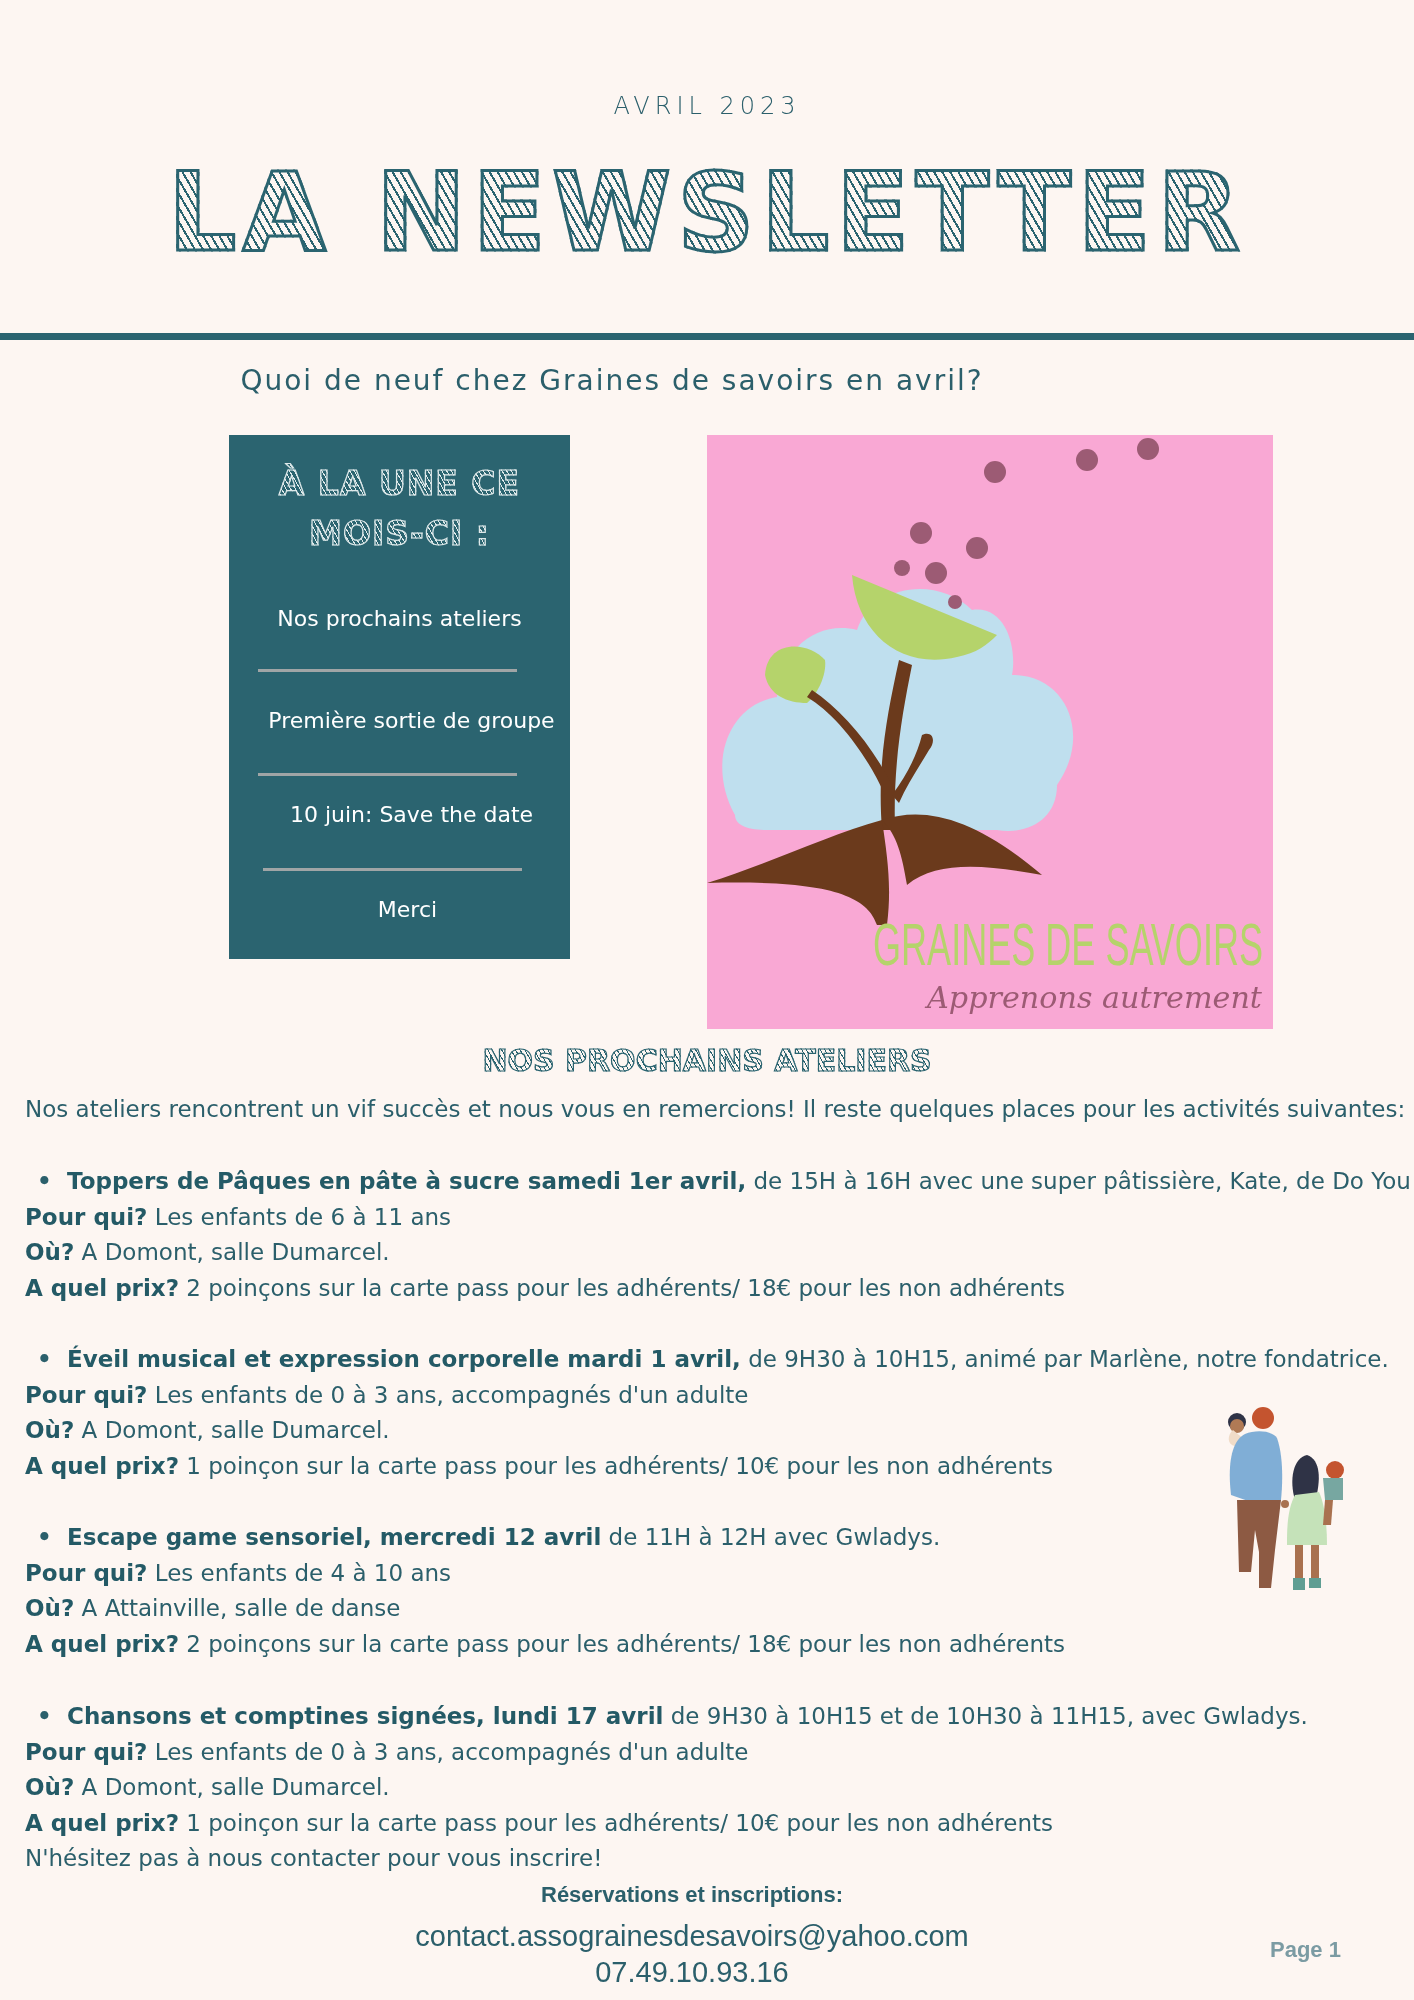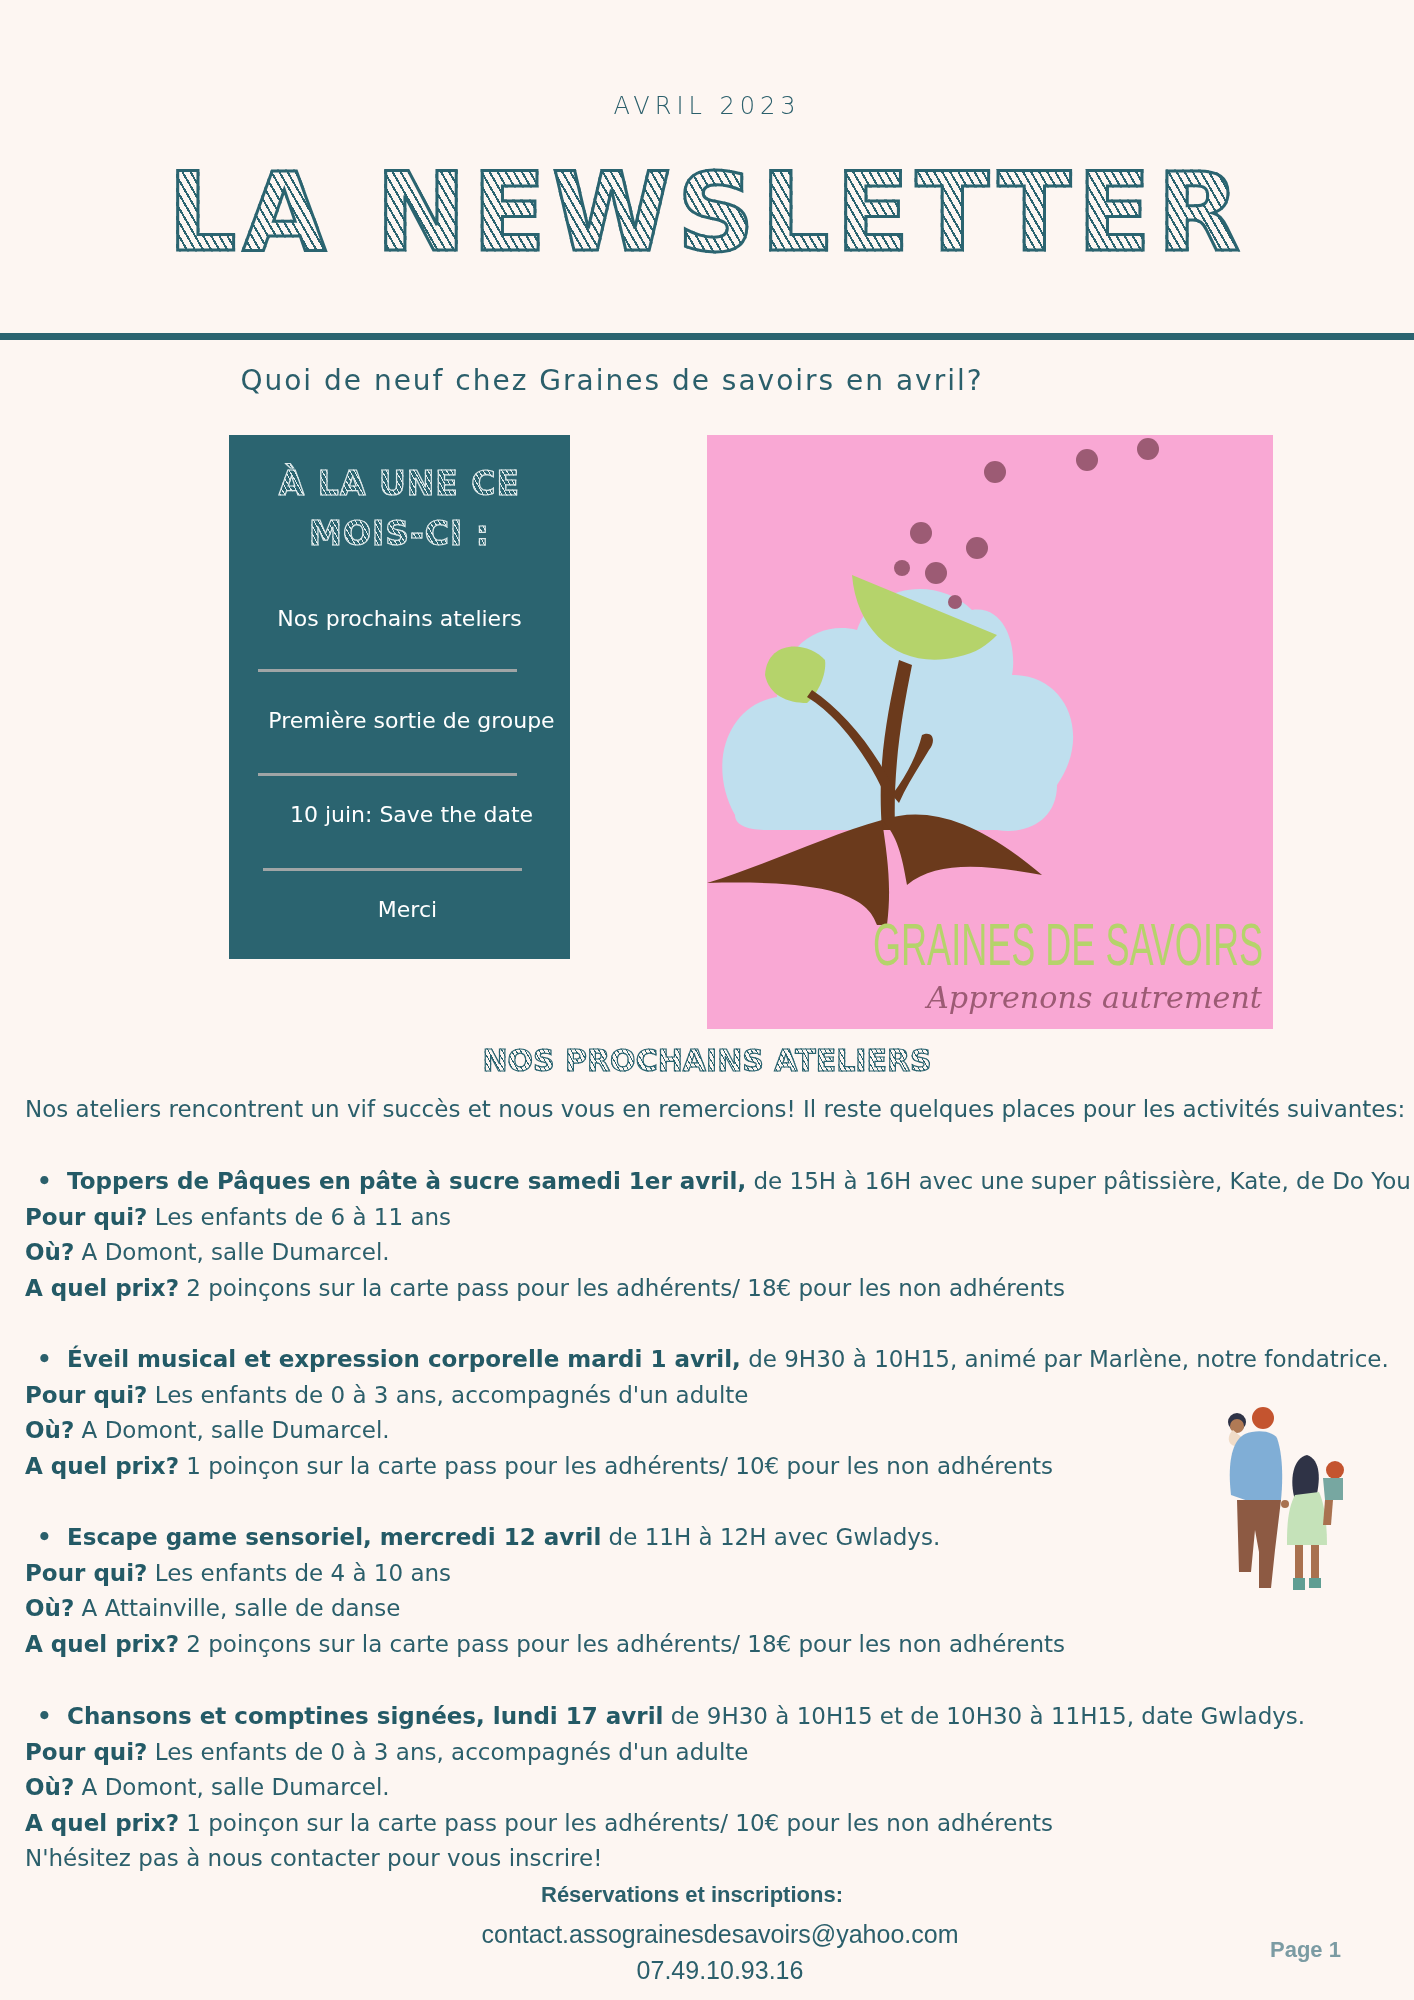--- a/index.html
+++ b/index.html
@@ -68,23 +68,22 @@
   .workshop .bullet-line { padding-left: 12px; }
   .workshop .bullet { display: inline-block; width: 30px; font-weight: bold; }
   .workshop b { font-weight: bold; color: #245a66; margin-top: 12px; }
   .contact-title {
     top: 1882px; left: 0; width: 1384px; text-align: center;
     font-size: 22px; font-weight: bold; color: #2b5f6b;
     font-family: "Liberation Sans", sans-serif;
   }
   .contact-line {
     left: 0; width: 1384px; text-align: center;
-    font-size: 25px; color: #2b5f6b; font-weight: 300;
+    font-size: 29px; color: #2b5f6b; font-weight: 300;
     font-family: "Liberation Sans", sans-serif;
-    margin-left: 28px;
   }
   .page-num {
     top: 1937px; left: 1270px; font-size: 22px; font-weight: bold;
     color: #7b9ba3; font-family: "Liberation Sans", sans-serif;
   }
   .family { top: 1400px; left: 1215px; width: 140px; height: 195px; }
 </style>
 </head>
 <body>
 
@@ -155,21 +154,21 @@
 </div>
 
 <div class="abs workshop" style="top:1520px">
   <div class="bullet-line"><span class="bullet">•</span><b>Escape game sensoriel, mercredi 12 avril</b><span> de 11H à 12H avec Gwladys.</span></div>
   <div><b>Pour qui?</b><span> Les enfants de 4 à 10 ans</span></div>
   <div><b>Où?</b><span> A Attainville, salle de danse</span></div>
   <div><b>A quel prix?</b><span> 2 poinçons sur la carte pass pour les adhérents/ 18€ pour les non adhérents</span></div>
 </div>
 
 <div class="abs workshop" style="top:1699px">
-  <div class="bullet-line"><span class="bullet">•</span><b>Chansons et comptines signées, lundi 17 avril</b><span> de 9H30 à 10H15 et de 10H30 à 11H15, date Gwladys.</span></div>
+  <div class="bullet-line"><span class="bullet">•</span><b>Chansons et comptines signées, lundi 17 avril</b><span> de 9H30 à 10H15 et de 10H30 à 11H15, avec Gwladys.</span></div>
   <div><b>Pour qui?</b><span> Les enfants de 0 à 3 ans, accompagnés d'un adulte</span></div>
   <div><b>Où?</b><span> A Domont, salle Dumarcel.</span></div>
   <div><b>A quel prix?</b><span> 1 poinçon sur la carte pass pour les adhérents/ 10€ pour les non adhérents</span></div>
   <div>N'hésitez pas à nous contacter pour vous inscrire!</div>
 </div>
 
 <div class="abs family">
   <svg width="140" height="195" viewBox="0 0 140 195">
 
     <circle cx="48" cy="18" r="11" fill="#c4542f"></circle>

